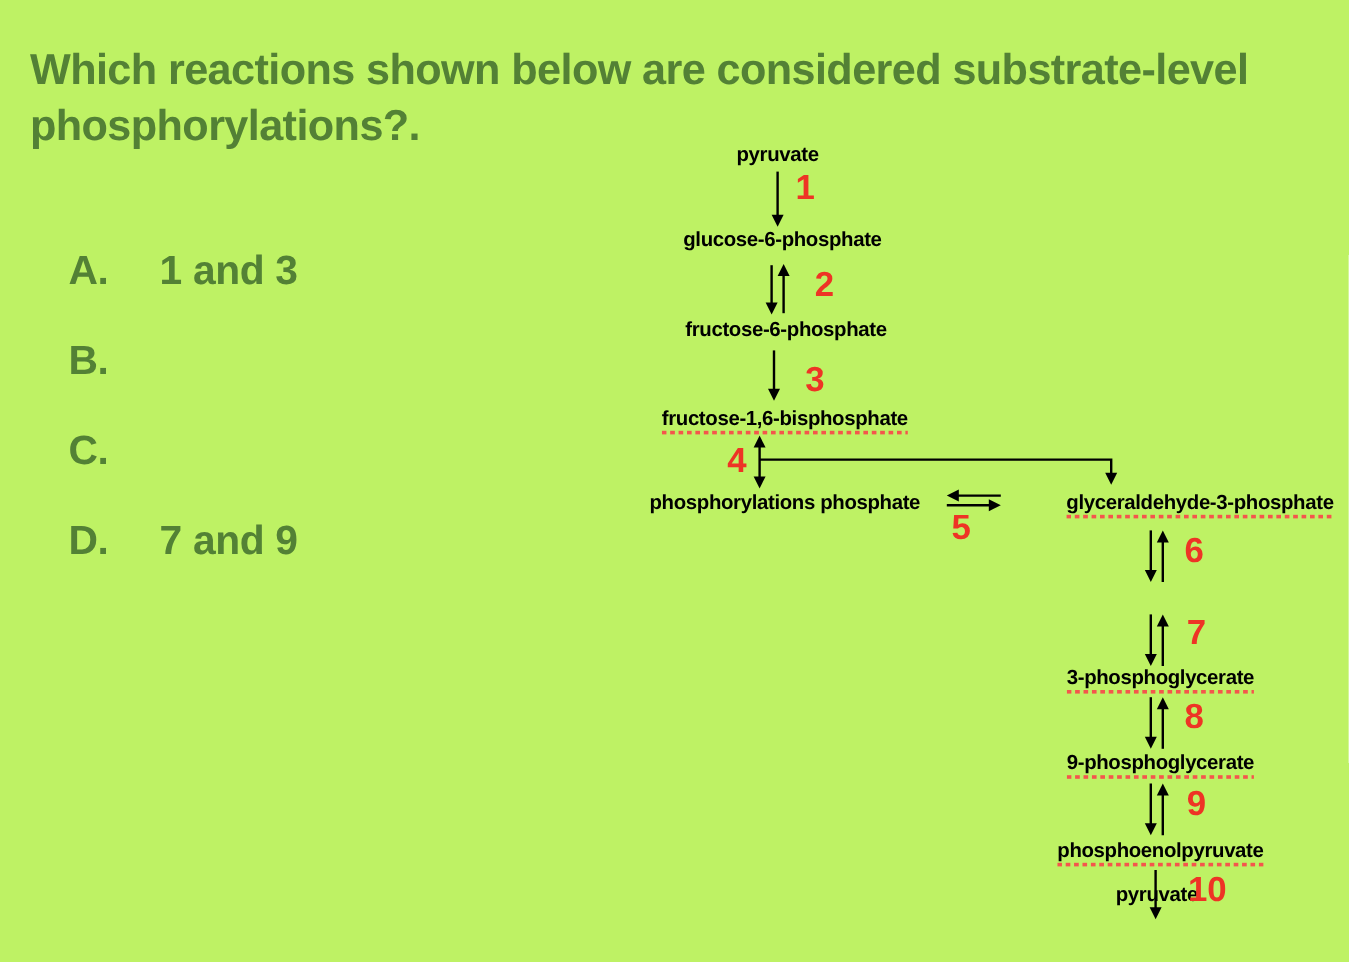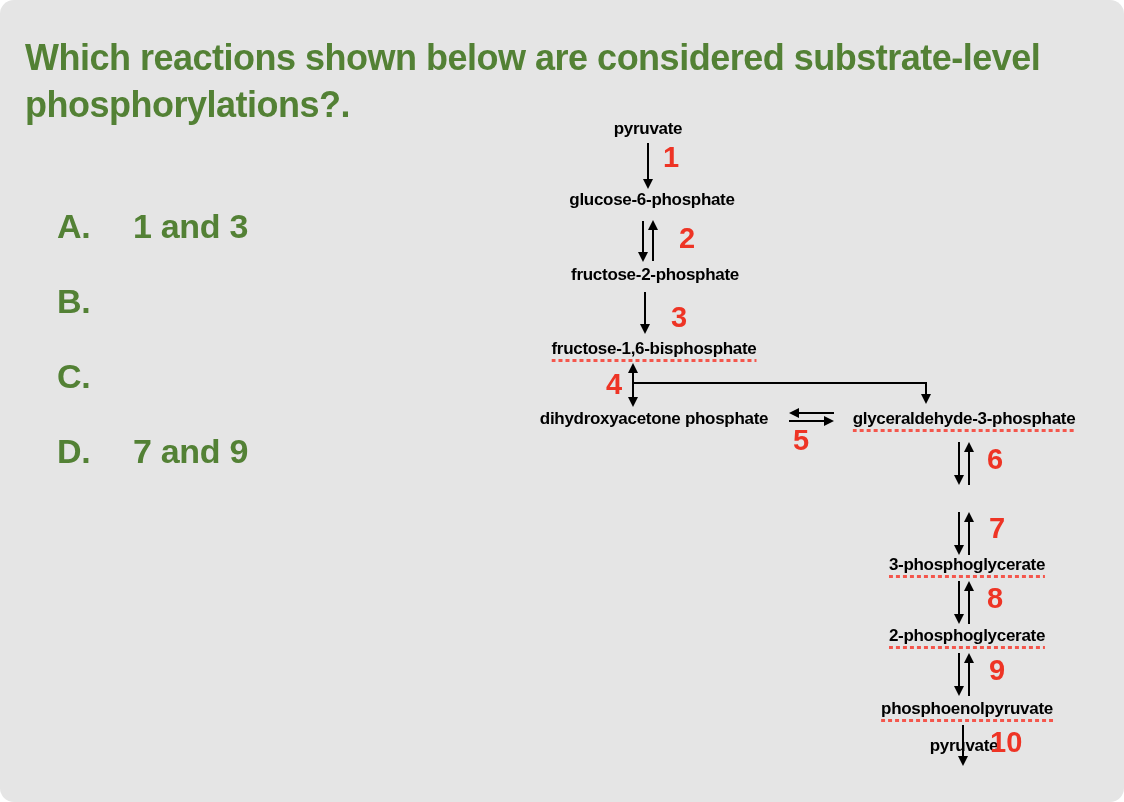--- a/index.html
+++ b/index.html
@@ -1,22 +1,21 @@
 <!DOCTYPE html>
 <html><head>
 <meta charset="utf-8">
 <style>
   html,body{margin:0;padding:0;background:#fff;}
   #canvas{
     position:relative;
     width:1124px;height:802px;
-    background:#e5e5e5;
+    background:#bef264;
     font-family:"Liberation Sans", sans-serif;
     overflow:hidden;
-    border-radius:14px;
   }
   
   .title{
     position:absolute;left:25px;top:34px;
     color:#538135;font-weight:bold;font-size:36px;line-height:47px;
     letter-spacing:-0.5px;
   }
   .title-line{white-space:nowrap;}
   
   .option{
@@ -135,26 +134,26 @@
     </g>
 
     <g>
       <line x1="963" y1="725" x2="963" y2="757"></line>
       <polygon points="958,756 968,756 963,766"></polygon>
     </g>
   </svg>
 
   <div class="met" style="left:648px;top:119px">pyruvate</div>
   <div class="met" style="left:652px;top:190px">glucose-6-phosphate</div>
-  <div class="met" style="left:655px;top:265px">fructose-2-phosphate</div>
+  <div class="met" style="left:655px;top:265px">fructose-6-phosphate</div>
   <div class="met u" style="left:654px;top:339px">fructose-1,6-bisphosphate</div>
-  <div class="met" style="left:654px;top:409px">dihydroxyacetone phosphate</div>
-  <div class="met u" style="left:964px;top:409px">glyceraldehyde-3-phosphate</div>
+  <div class="met" style="left:654px;top:409px">phosphorylations phosphate</div>
+  <div class="met u" style="left:1000px;top:409px">glyceraldehyde-3-phosphate</div>
   <div class="met u" style="left:967px;top:555px">3-phosphoglycerate</div>
-  <div class="met u" style="left:967px;top:626px">2-phosphoglycerate</div>
+  <div class="met u" style="left:967px;top:626px">9-phosphoglycerate</div>
   <div class="met u" style="left:967px;top:699px">phosphoenolpyruvate</div>
   <div class="met" style="left:964px;top:736px">pyruvate</div>
 
   <div class="rnum" style="left:663px;top:143px">1</div>
   <div class="rnum" style="left:679px;top:224px">2</div>
   <div class="rnum" style="left:671px;top:303px">3</div>
   <div class="rnum" style="left:606px;top:370px">4</div>
   <div class="rnum" style="left:793px;top:426px">5</div>
   <div class="rnum" style="left:987px;top:445px">6</div>
   <div class="rnum" style="left:989px;top:514px">7</div>

